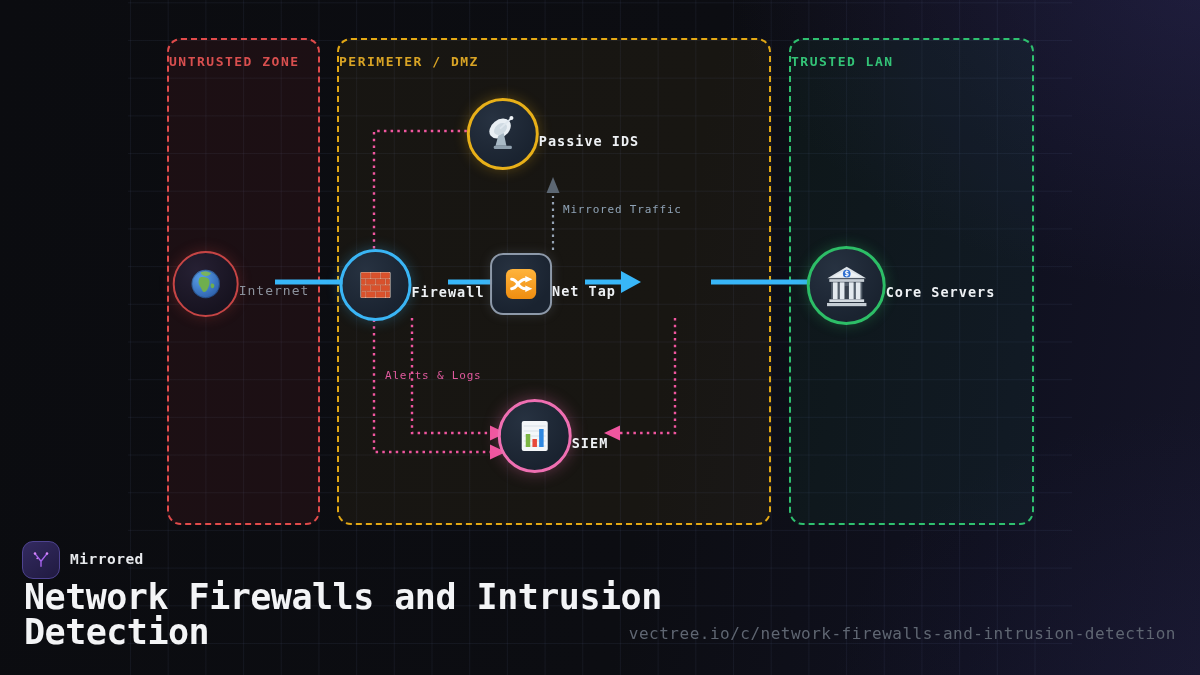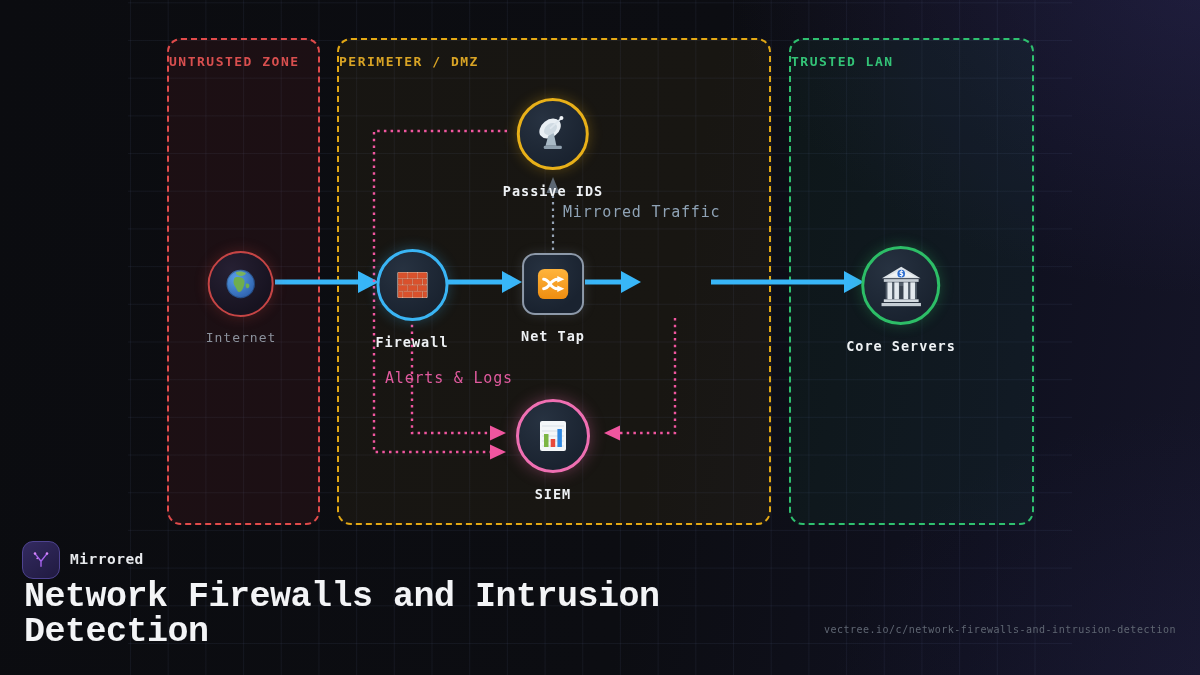--- a/index.html
+++ b/index.html
@@ -23,44 +23,44 @@
     position:absolute;top:14px;left:0;right:0;text-align:left;
     font-size:13px;font-weight:bold;letter-spacing:1.5px;
   }
   .zone-untrusted{left:167px;width:149px;border-color:#e14b4b;background:rgba(205,60,62,0.085);}
   .zone-perimeter{left:337px;width:430px;border-color:#e3a814;background:rgba(222,170,30,0.06);}
   .zone-trusted{left:789px;width:241px;border-color:#2fc06f;background:rgba(45,190,115,0.055);}
   .t-red{color:#d94f4f;} .t-amber{color:#d9a425;} .t-green{color:#33c377;}
 
   svg.wires{position:absolute;left:0;top:0;pointer-events:none;}
 
-  .node{position:absolute;display:flex;flex-direction:column;align-items:center;transform:translateX(-50%);}
+  .node{position:absolute;display:flex;flex-direction:row;align-items:center;transform:translateX(-50%);}
   .disc{
     display:flex;align-items:center;justify-content:center;border-style:solid;border-radius:50%;
     background:radial-gradient(circle at 35% 28%, #273241, #1a2330 72%);
   }
   .disc.sq{border-radius:13px;}
   .nlabel{margin-top:13px;font-size:13.5px;font-weight:bold;letter-spacing:1px;color:#eef1f4;white-space:nowrap;}
   .nlabel.muted{color:#8b919c;font-weight:normal;font-size:13px;}
 
-  .edge-label{position:absolute;font-size:15px;letter-spacing:0.8px;white-space:nowrap;}
+  .edge-label{position:absolute;font-size:11px;letter-spacing:0.8px;white-space:nowrap;}
   .lbl-mirror{left:563px;top:203px;color:#8fa3b6;}
   .lbl-alerts{left:385px;top:369px;color:#e05a9e;}
 
   .logo{
     position:absolute;left:22px;top:541px;width:38px;height:38px;border-radius:11px;
     background:linear-gradient(145deg,#332a60,#201a40);border:1px solid #4e4390;
     display:flex;align-items:center;justify-content:center;box-sizing:border-box;
   }
   .brand{position:absolute;left:70px;top:551px;font-size:14.5px;font-weight:bold;color:#e8eaed;letter-spacing:0.5px;}
   .page-title{
     position:absolute;left:24px;top:580px;width:760px;
-    font-size:35px;line-height:1.0;font-weight:bold;color:#f3f4f6;letter-spacing:-0.5px;font-family:Liberation Mono, monospace;
-  }
-  .page-url{position:absolute;right:24px;top:624px;font-size:10px;color:#5f6672;letter-spacing:0.5px;}
+    font-size:35px;line-height:1.0;font-weight:bold;color:#f3f4f6;letter-spacing:-0.5px;
+  }
+  .page-url{position:absolute;right:24px;top:624px;font-size:16px;color:#5f6672;letter-spacing:0.5px;}
 </style>
 </head>
 <body>
 
 <div class="stage">
   <div class="grid"></div>
 
   <div class="zone zone-untrusted">
     <div class="zone-title t-red">UNTRUSTED ZONE</div>
   </div>

